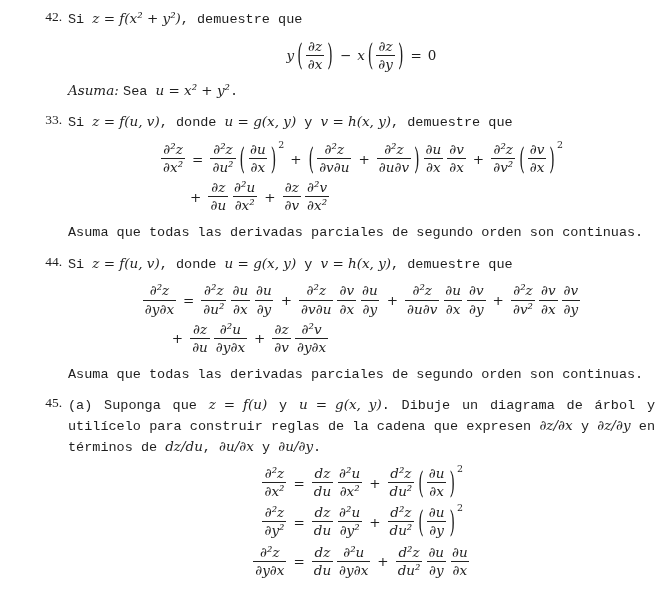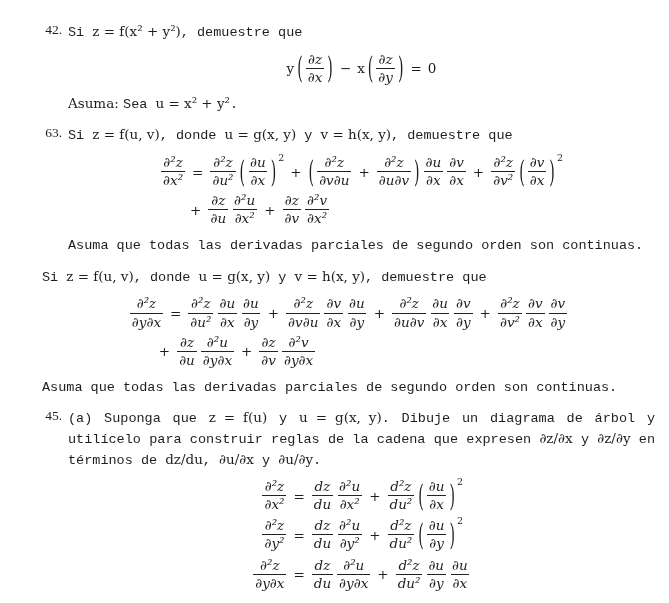--- a/index.html
+++ b/index.html
@@ -6,32 +6,32 @@
     margin: 0; padding: 0;
     background: #ffffff;
     color: #1e1e1e;
   }
   body {
     width: 669px; min-height: 603px;
     font-family: "Liberation Serif", "DejaVu Serif", serif;
     font-size: 13.5px;
     -webkit-font-smoothing: antialiased;
   }
-  .doc { padding: 22px 14px 0 42px; }
+  .doc { padding: 9px 14px 0 42px; }
 
   
   .problem { display: flex; margin-bottom: 11px; }
   .pnum { flex: 0 0 20px; text-align: right; margin-right: 6px; }
   .pbody { flex: 1; min-width: 0; }
   .ptext { margin: 0 0 8px; text-align: justify; line-height: 1.45; }
   .ptext.last { margin-bottom: 0; }
 
   
   .rm { font-style: normal; font-family: Liberation Mono, monospace; }
-  .mi { font-family: "DejaVu Serif", serif; }
+  .mi { font-style: italic; font-family: "DejaVu Serif", serif; }
 
   
   .eq { width: fit-content; margin: 9px auto 9px; }
   .eq-line { display: flex; align-items: center; }
   .eq-center .eq-line { justify-content: center; }
   .eq-multline .eq-line + .eq-line { margin-left: 26px; margin-top: 5px; }
   .eq-align {
     display: grid; grid-template-columns: max-content max-content;
     row-gap: 6px; align-items: center;
   }
@@ -91,21 +91,21 @@
             </span>
             <span class="mo">=</span>
             <span class="mn">0</span>
           </span>
         </div>
       <p class="ptext last"><span class="mi">Asuma: </span><span class="rm">Sea </span><span class="mi">u = x² + y²</span><span class="rm">.</span></p>
     </div>
   </section>
 
   <section class="problem">
-    <div class="pnum">63.</div>
+    <div class="pnum">33.</div>
     <div class="pbody">
       <p class="ptext"><span class="rm">Si </span><span class="mi">z = f(u, v)</span><span class="rm">, donde </span><span class="mi">u = g(x, y)</span><span class="rm"> y </span><span class="mi">v = h(x, y)</span><span class="rm">, demuestre que</span></p>
       <div class="eq eq-multline">
           <span class="eq-line">
             <span class="frac">
               <span class="fn">∂²z</span>
               <span class="fd">∂x²</span>
             </span>
             <span class="mo">=</span>
             <span class="frac">
@@ -177,20 +177,21 @@
               <span class="fn">∂²v</span>
               <span class="fd">∂x²</span>
             </span>
           </span>
         </div>
       <p class="ptext last"><span class="rm">Asuma que todas las derivadas parciales de segundo orden son continuas.</span></p>
     </div>
   </section>
 
   <section class="problem">
+    <div class="pnum">44.</div>
     <div class="pbody">
       <p class="ptext"><span class="rm">Si </span><span class="mi">z = f(u, v)</span><span class="rm">, donde </span><span class="mi">u = g(x, y)</span><span class="rm"> y </span><span class="mi">v = h(x, y)</span><span class="rm">, demuestre que</span></p>
       <div class="eq eq-multline">
           <span class="eq-line">
             <span class="frac">
               <span class="fn">∂²z</span>
               <span class="fd">∂y∂x</span>
             </span>
             <span class="mo">=</span>
             <span class="frac">

